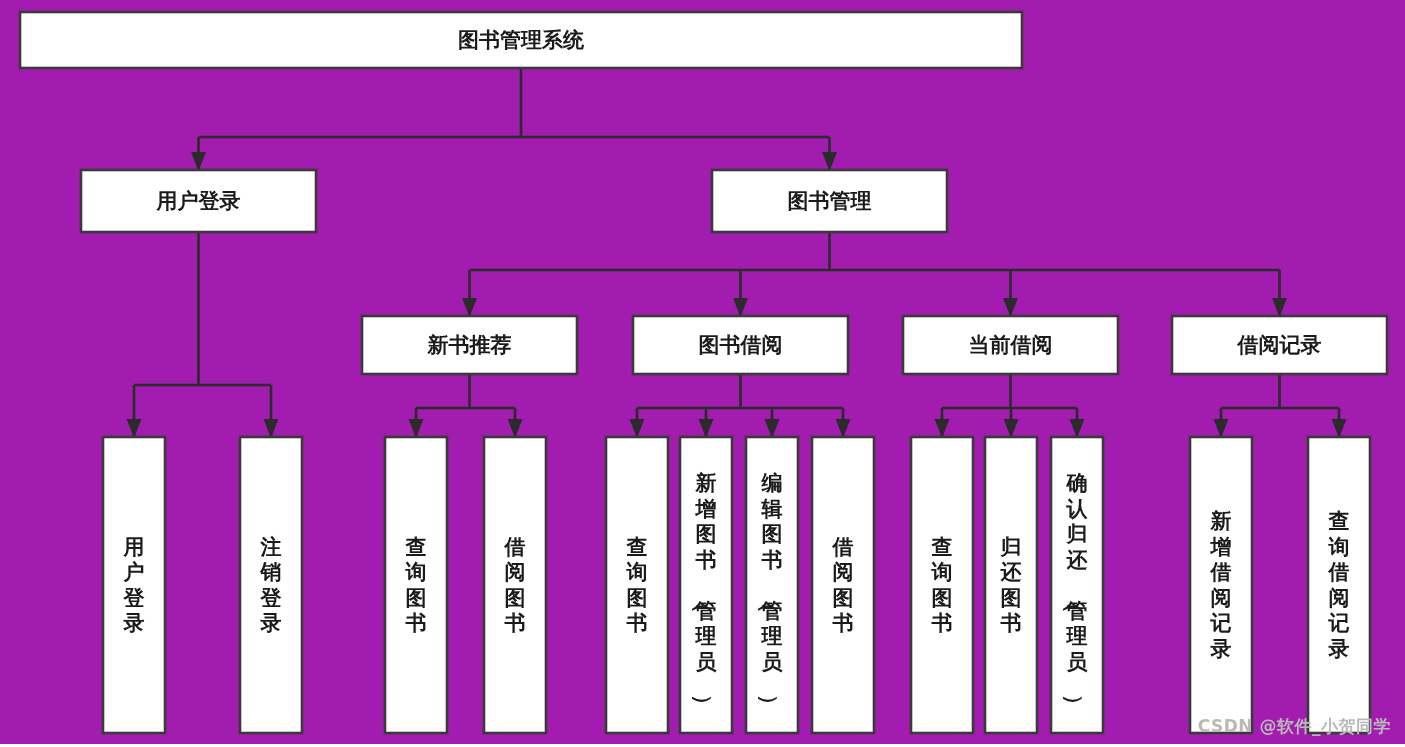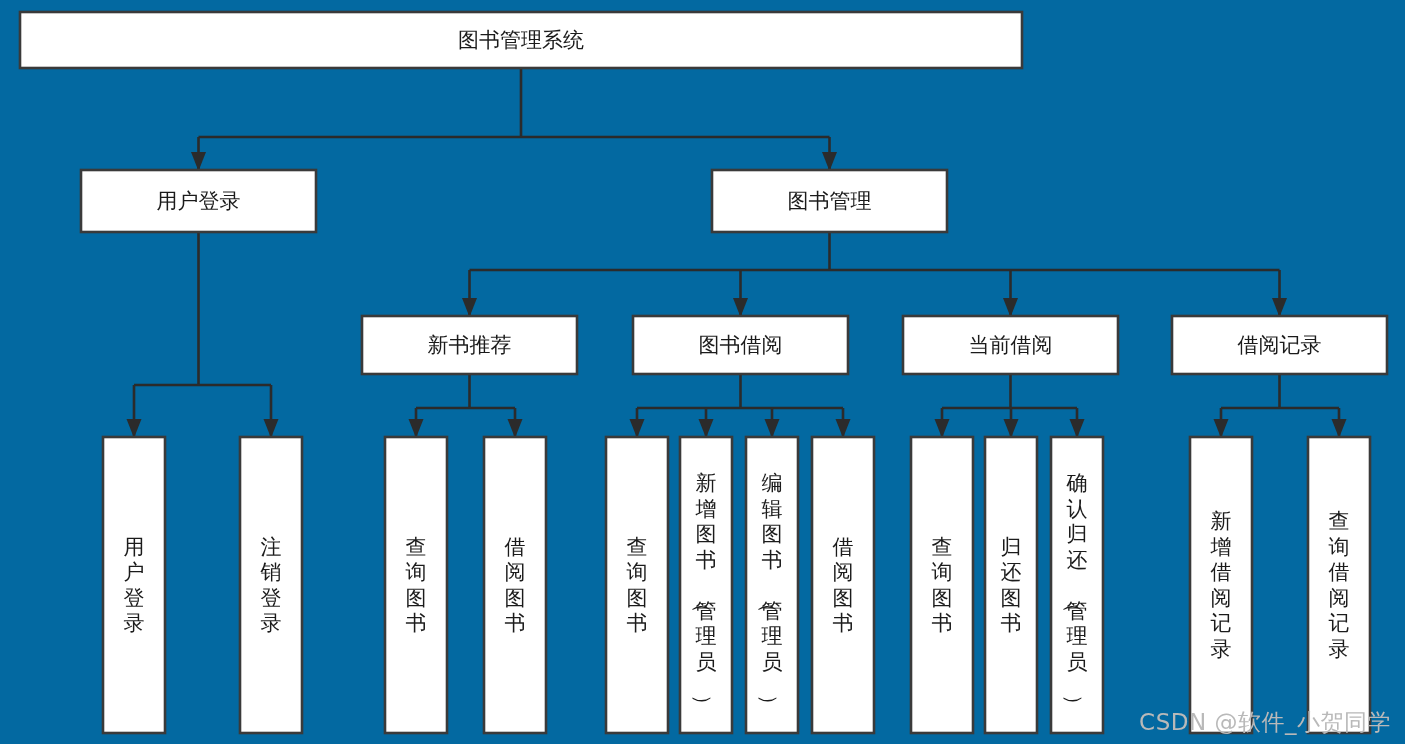--- a/index.html
+++ b/index.html
@@ -11,21 +11,22 @@
   body {
     width: 1405px;
     height: 747px;
     font-family: "DejaVu Sans", "Liberation Sans", sans-serif;
     overflow: hidden;
   }
   #diagram-root {
     position: relative;
     width: 1405px;
     height: 744px;
-    background: #0369a1;
+    background: #a21caf;
+    font-weight: bold;
   }
   svg#diagram-svg {
     position: absolute;
     left: 0;
     top: 0;
     width: 1405px;
     height: 747px;
     display: block;
   }
   .node-box {
@@ -54,21 +55,21 @@
     font-family: "DejaVu Sans", "Liberation Sans", sans-serif;
     font-size: 21px;
     fill: #1b1b1b;
     text-anchor: middle;
   }
   .watermark-text {
     position: absolute;
     right: 14px;
     bottom: 6px;
     font-family: "DejaVu Sans", "Liberation Sans", sans-serif;
-    font-size: 23px;
+    font-size: 17px;
     color: #b9b9b9;
     white-space: nowrap;
     letter-spacing: 0.5px;
     user-select: none;
   }
 </style>
 </head>
 <body>
 
 <div id="diagram-root">

